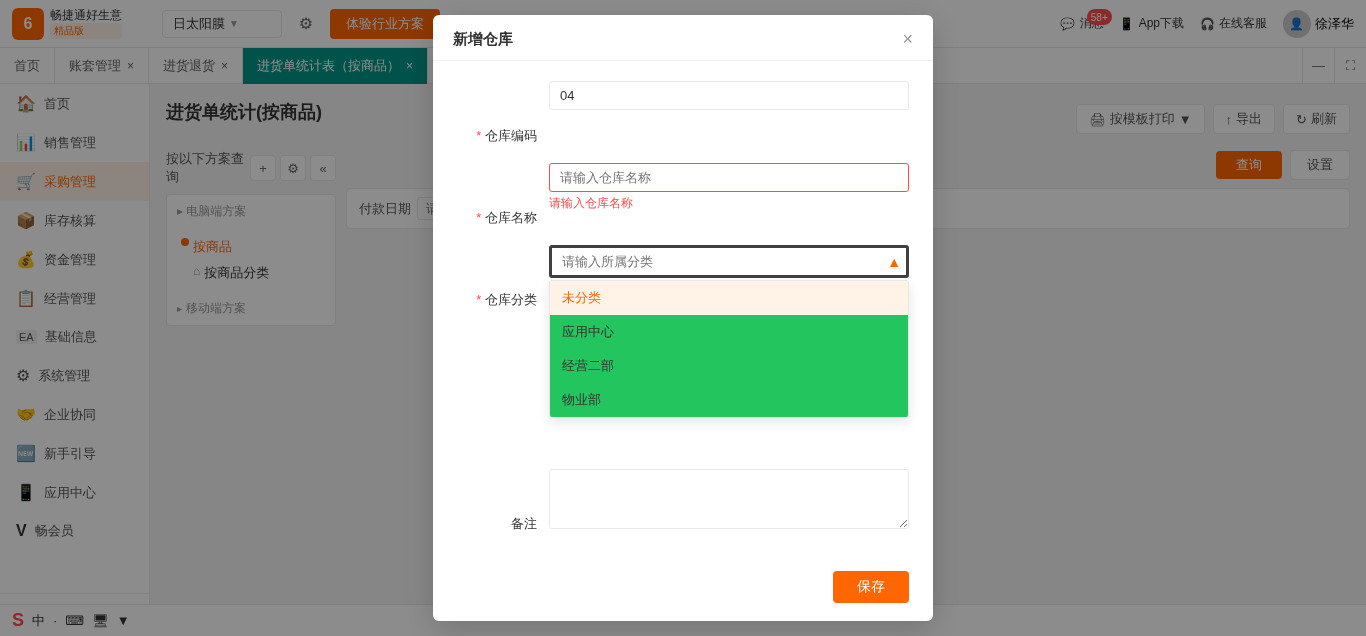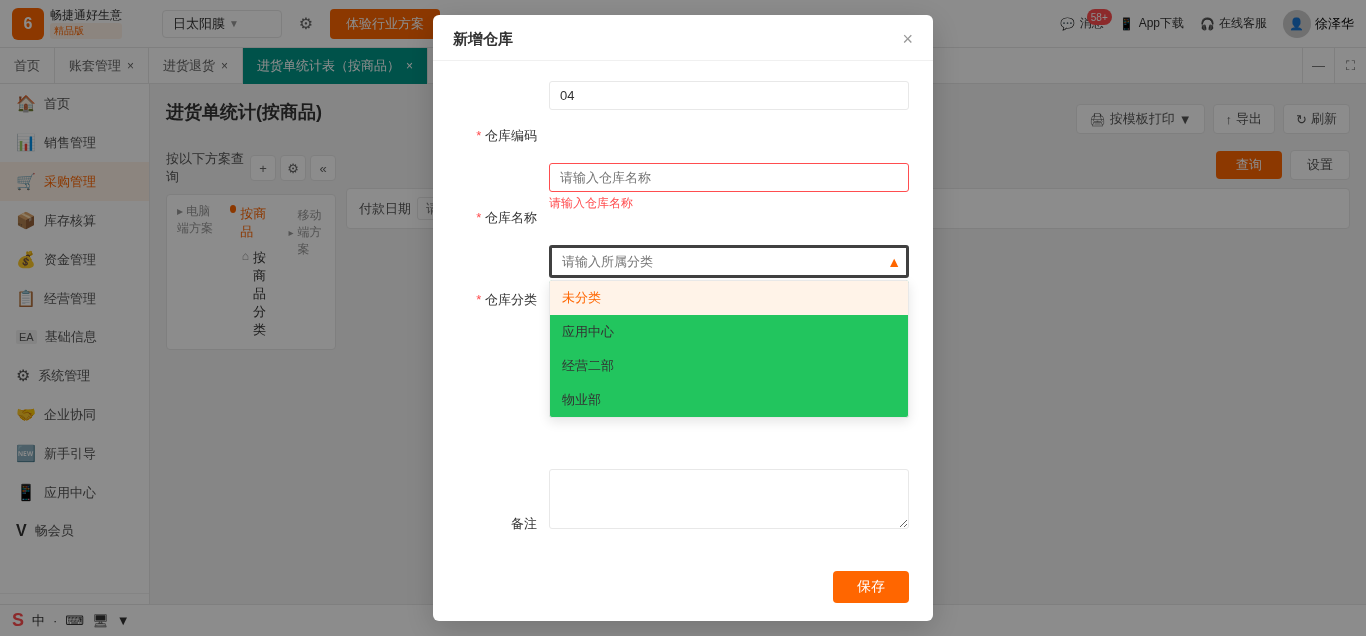--- a/index.html
+++ b/index.html
@@ -378,21 +378,21 @@
 
       <div style="width:170px;flex-shrink:0;">
         <div style="display:flex;align-items:center;justify-content:space-between;margin-bottom:8px;">
           <span style="font-size:13px;color:#555;">按以下方案查询</span>
           <div style="display:flex;gap:4px;">
             <div class="icon-btn">+</div>
             <div class="icon-btn">⚙</div>
             <div class="icon-btn">«</div>
           </div>
         </div>
-        <div class="scheme-panel" style="flex-direction:row;padding:8px 10px;">
+        <div class="scheme-panel" style="flex-direction:column;padding:8px 10px;">
           <div class="scheme-section-title">▸ 电脑端方案</div>
           <div class="scheme-section">
             <div class="scheme-option active">
               <span class="orange-dot"></span>
               <span>按商品</span>
             </div>
             <div class="scheme-option" style="padding-left:16px;">
               <span class="house-icon">⌂</span>
               <span>按商品分类</span>
             </div>

